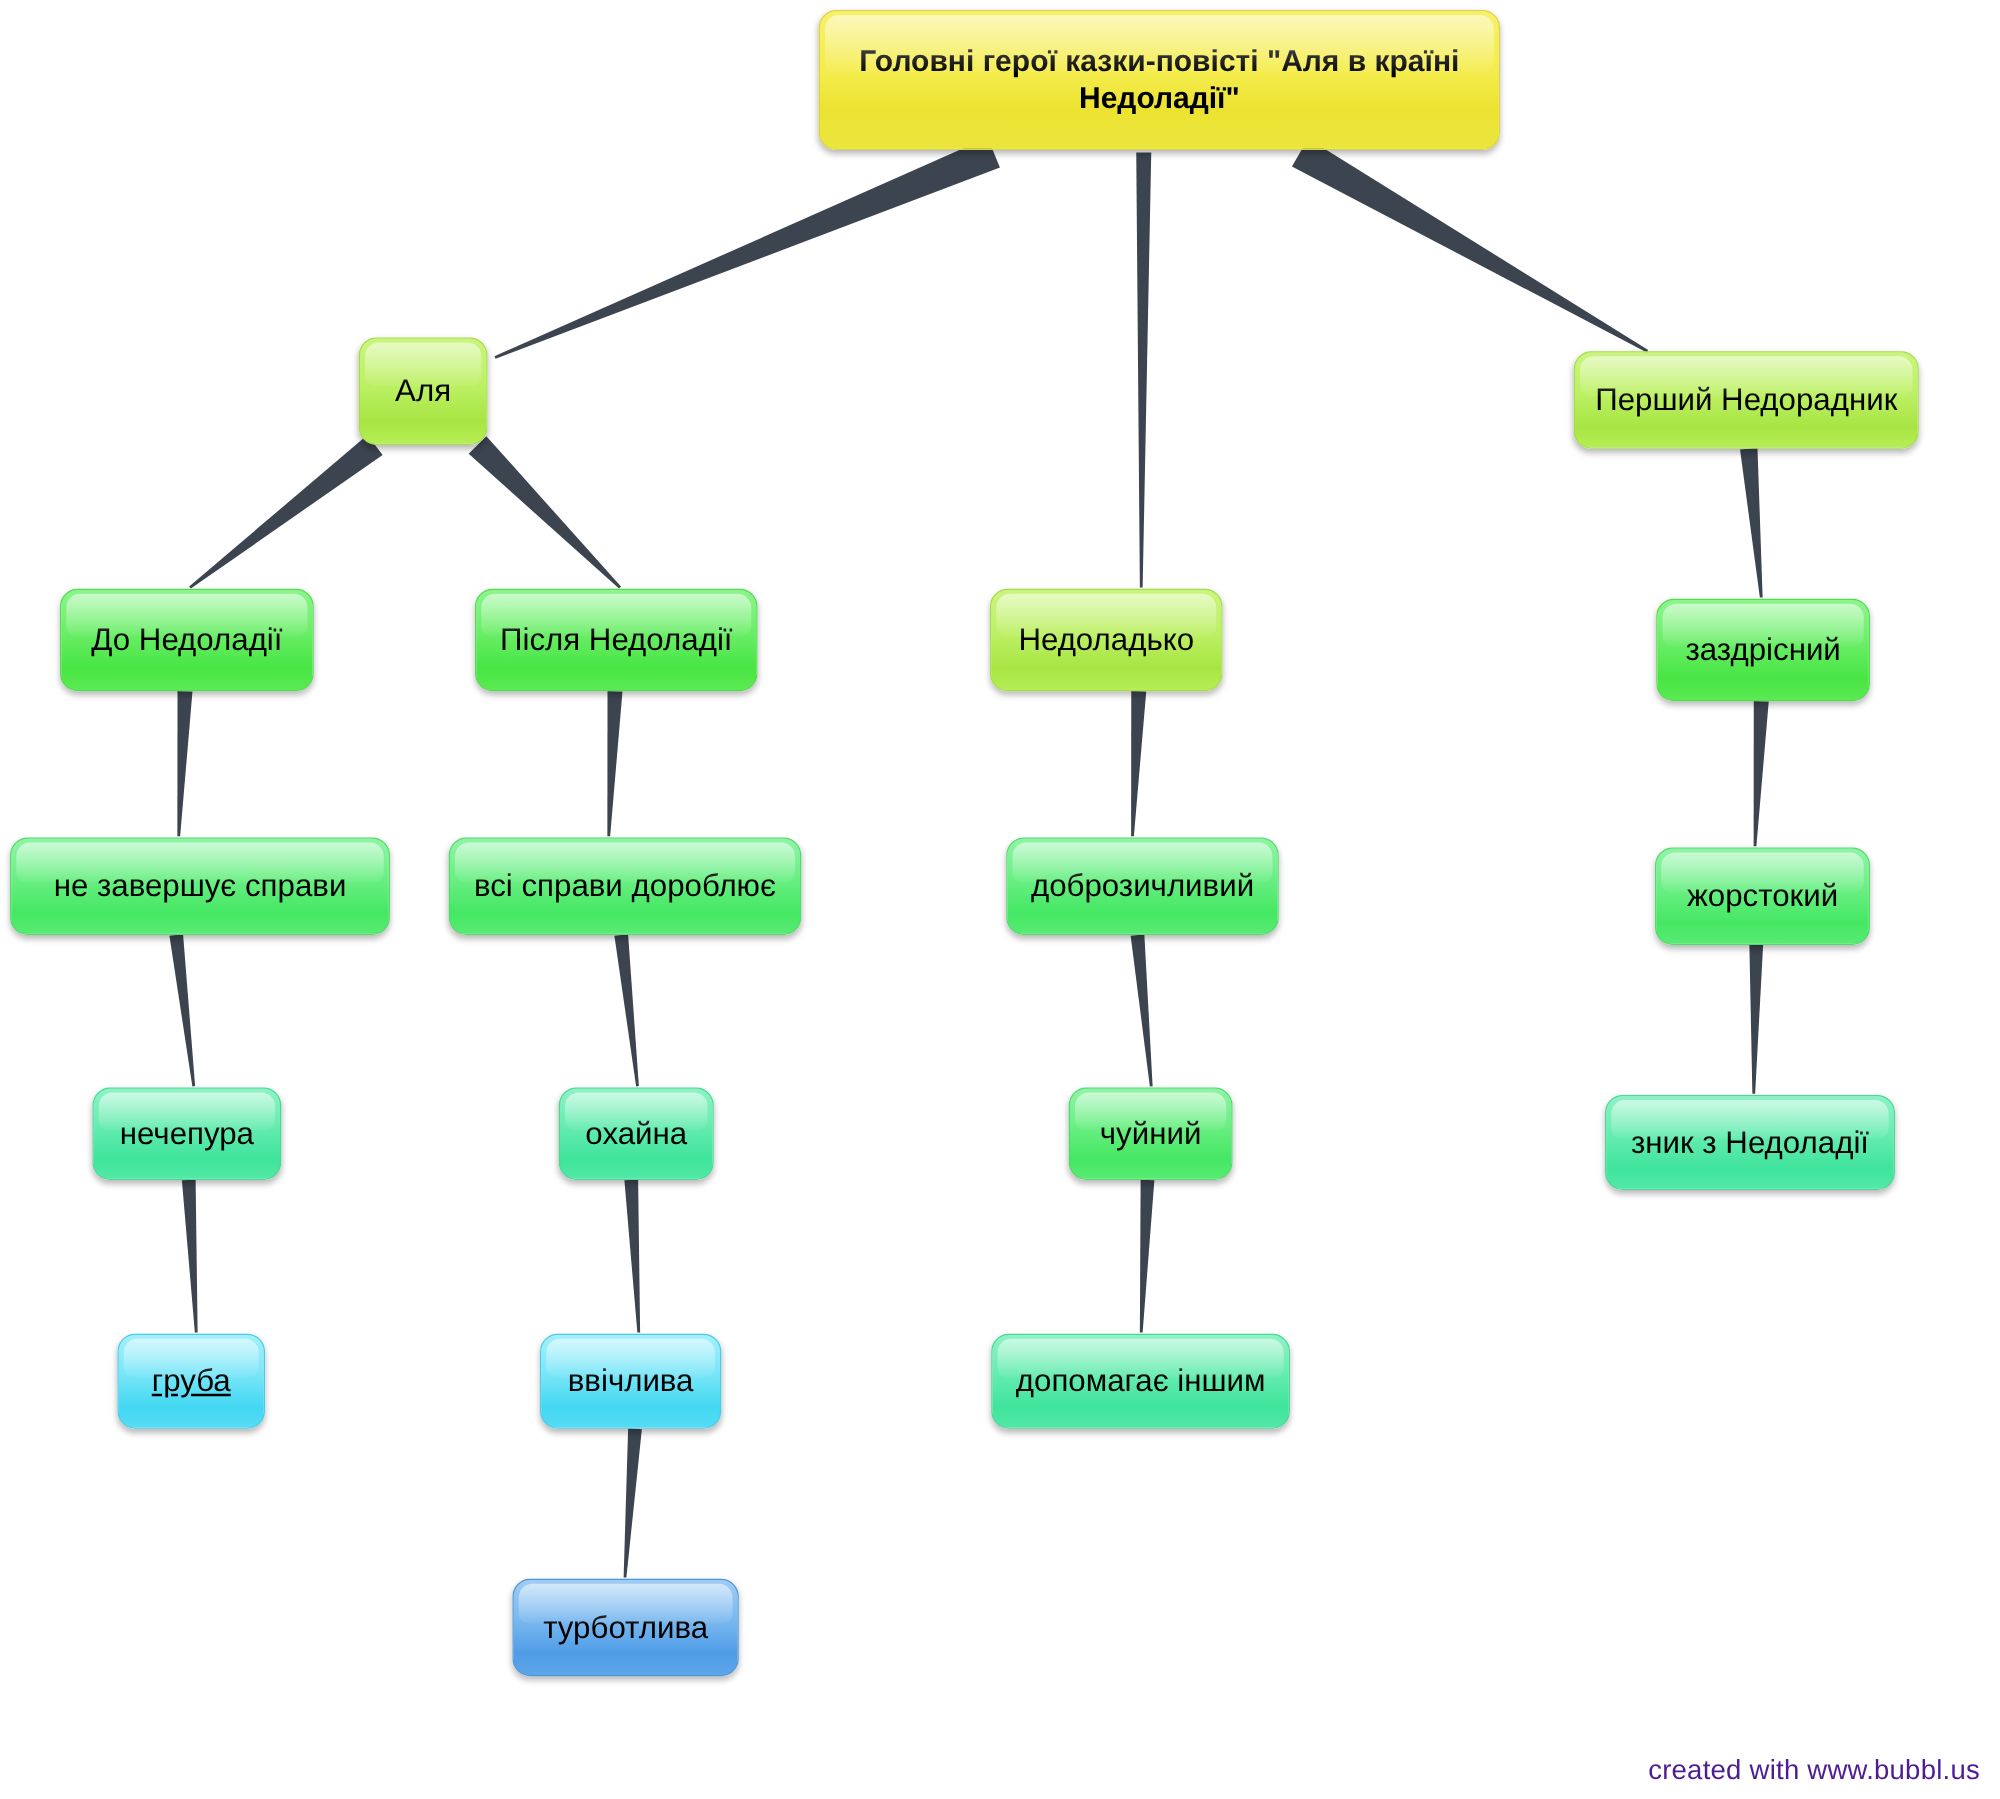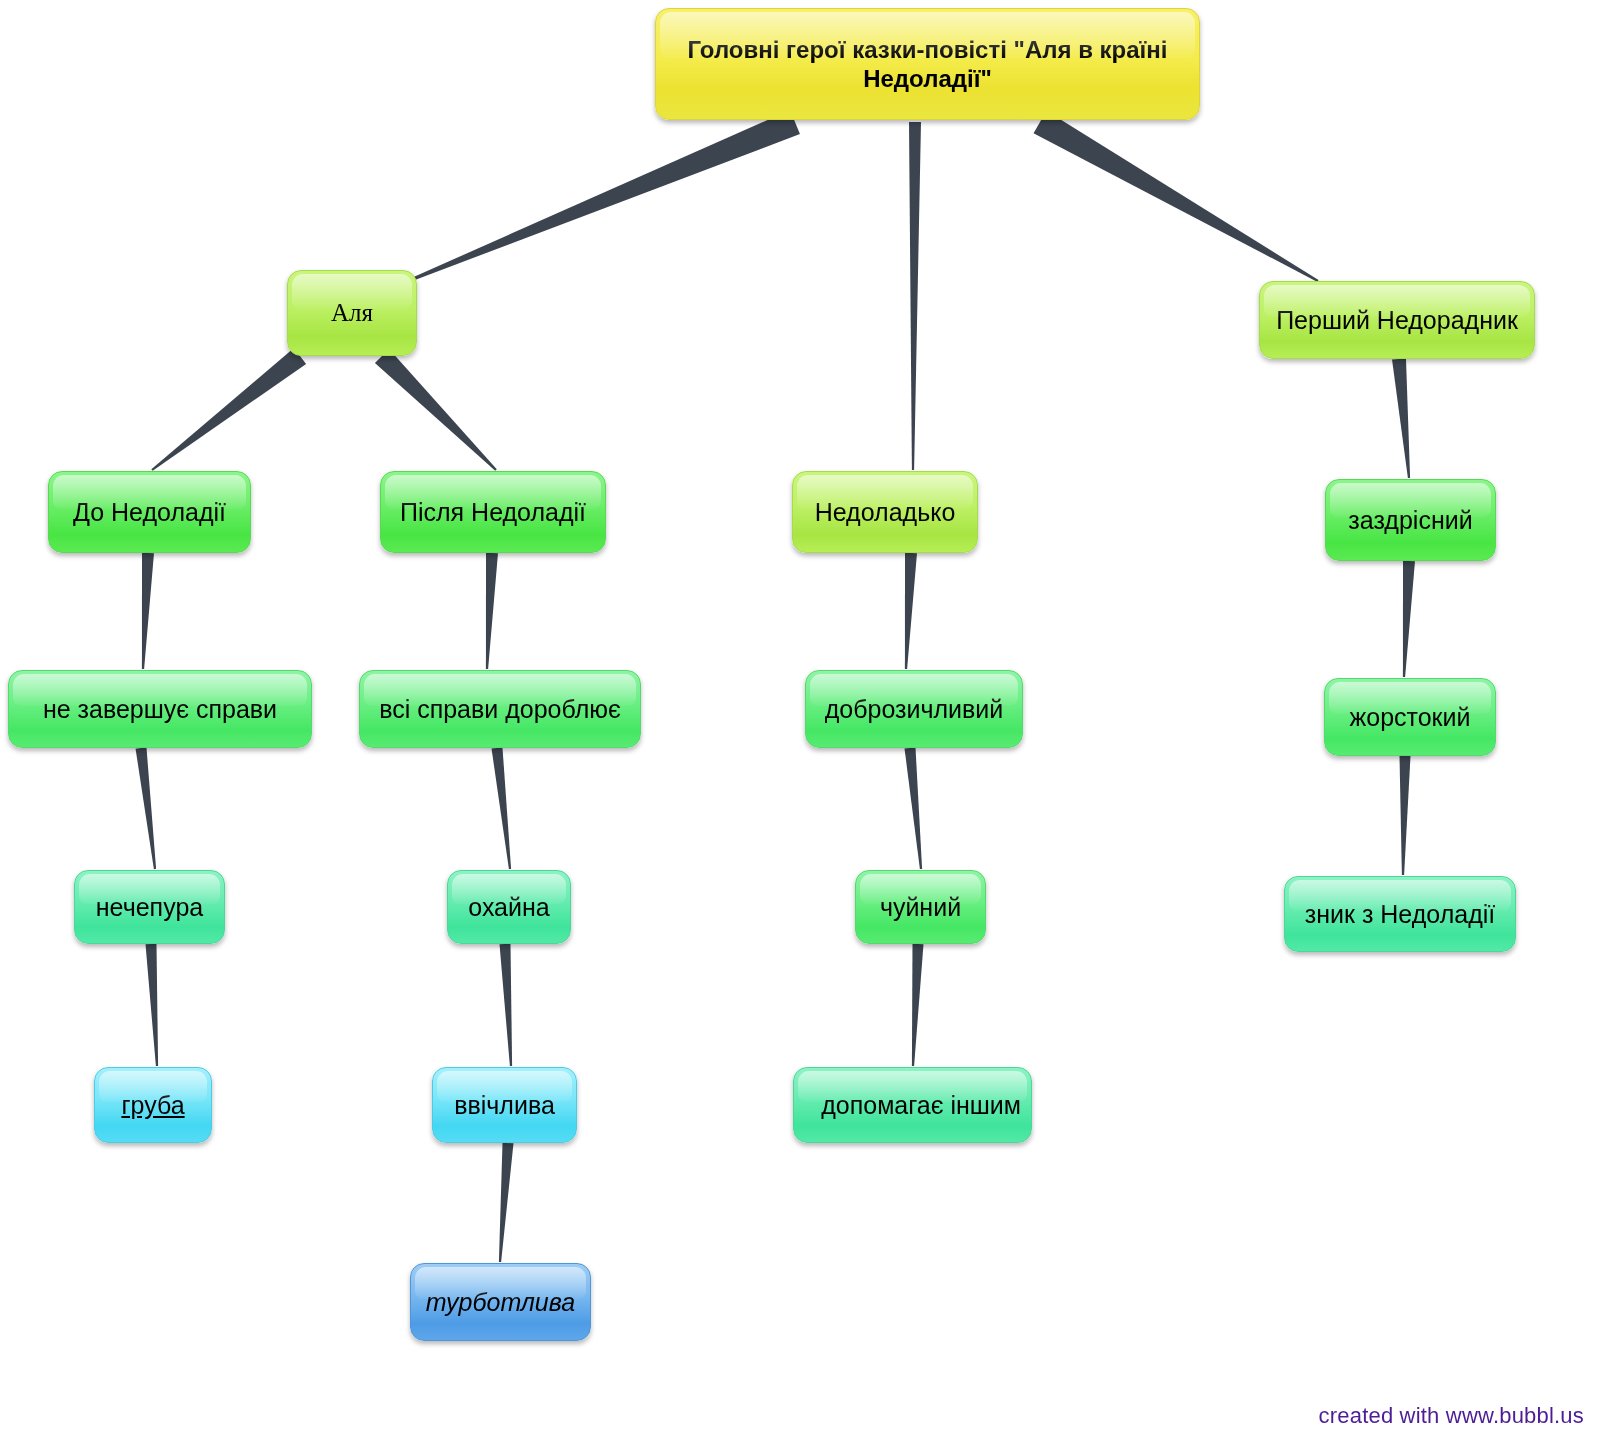--- a/index.html
+++ b/index.html
@@ -121,21 +121,21 @@
       <polygon points="145.51,944.27 155.90,1066.05 158.10,1065.95 156.49,943.73" fill="#3c4450"></polygon>
       <polygon points="499.51,944.27 509.90,1066.05 512.10,1065.95 510.49,943.73" fill="#3c4450"></polygon>
       <polygon points="912.50,943.77 911.90,1065.95 914.10,1066.05 923.50,944.23" fill="#3c4450"></polygon>
       <polygon points="502.51,1142.63 498.90,1261.93 501.10,1262.07 513.49,1143.37" fill="#3c4450"></polygon>
     </svg>
 
   <div class="node t-yellow" style="left: 655px; top: 8px; width: 545px; height: 112px; font-size: 24px;">
     <span class="label">Головні герої казки-повісті "Аля в країні Недоладії"</span>
   </div>
 
-  <div class="node t-lime" style="left: 287px; top: 270px; width: 130px; height: 86px; font-size: 25px; font-family: Liberation Serif, serif;">
+  <div class="node t-lime" style="left: 287px; top: 270px; width: 103px; height: 86px; font-size: 25px;">
     <span class="label">Аля</span>
   </div>
 
   <div class="node t-lime" style="left: 1259px; top: 281px; width: 276px; height: 78px; font-size: 25px;">
     <span class="label">Перший Недорадник</span>
   </div>
 
   <div class="node t-green" style="left: 48px; top: 471px; width: 203px; height: 82px; font-size: 25px;">
     <span class="label">До Недоладії</span>
   </div>
@@ -185,22 +185,22 @@
   </div>
 
   <div class="node t-cyan" style="left: 94px; top: 1067px; width: 118px; height: 76px; font-size: 25px; text-decoration: underline;">
     <span class="label">груба</span>
   </div>
 
   <div class="node t-cyan" style="left: 432px; top: 1067px; width: 145px; height: 76px; font-size: 25px;">
     <span class="label">ввічлива</span>
   </div>
 
-  <div class="node t-mint" style="left: 793px; top: 1067px; width: 239px; height: 76px; font-size: 25px; text-align: right;">
+  <div class="node t-mint" style="left: 793px; top: 1067px; width: 239px; height: 76px; font-size: 25px;">
     <span class="label">допомагає іншим</span>
   </div>
 
-  <div class="node t-blue" style="left: 410px; top: 1263px; width: 181px; height: 78px; font-size: 25px; font-style: italic;">
+  <div class="node t-blue" style="left: 410px; top: 1263px; width: 181px; height: 78px; font-size: 25px;">
     <span class="label">турботлива</span>
   </div>
 
   <div id="watermark">created with www.bubbl.us</div>
 </div>
 
 </body></html>

